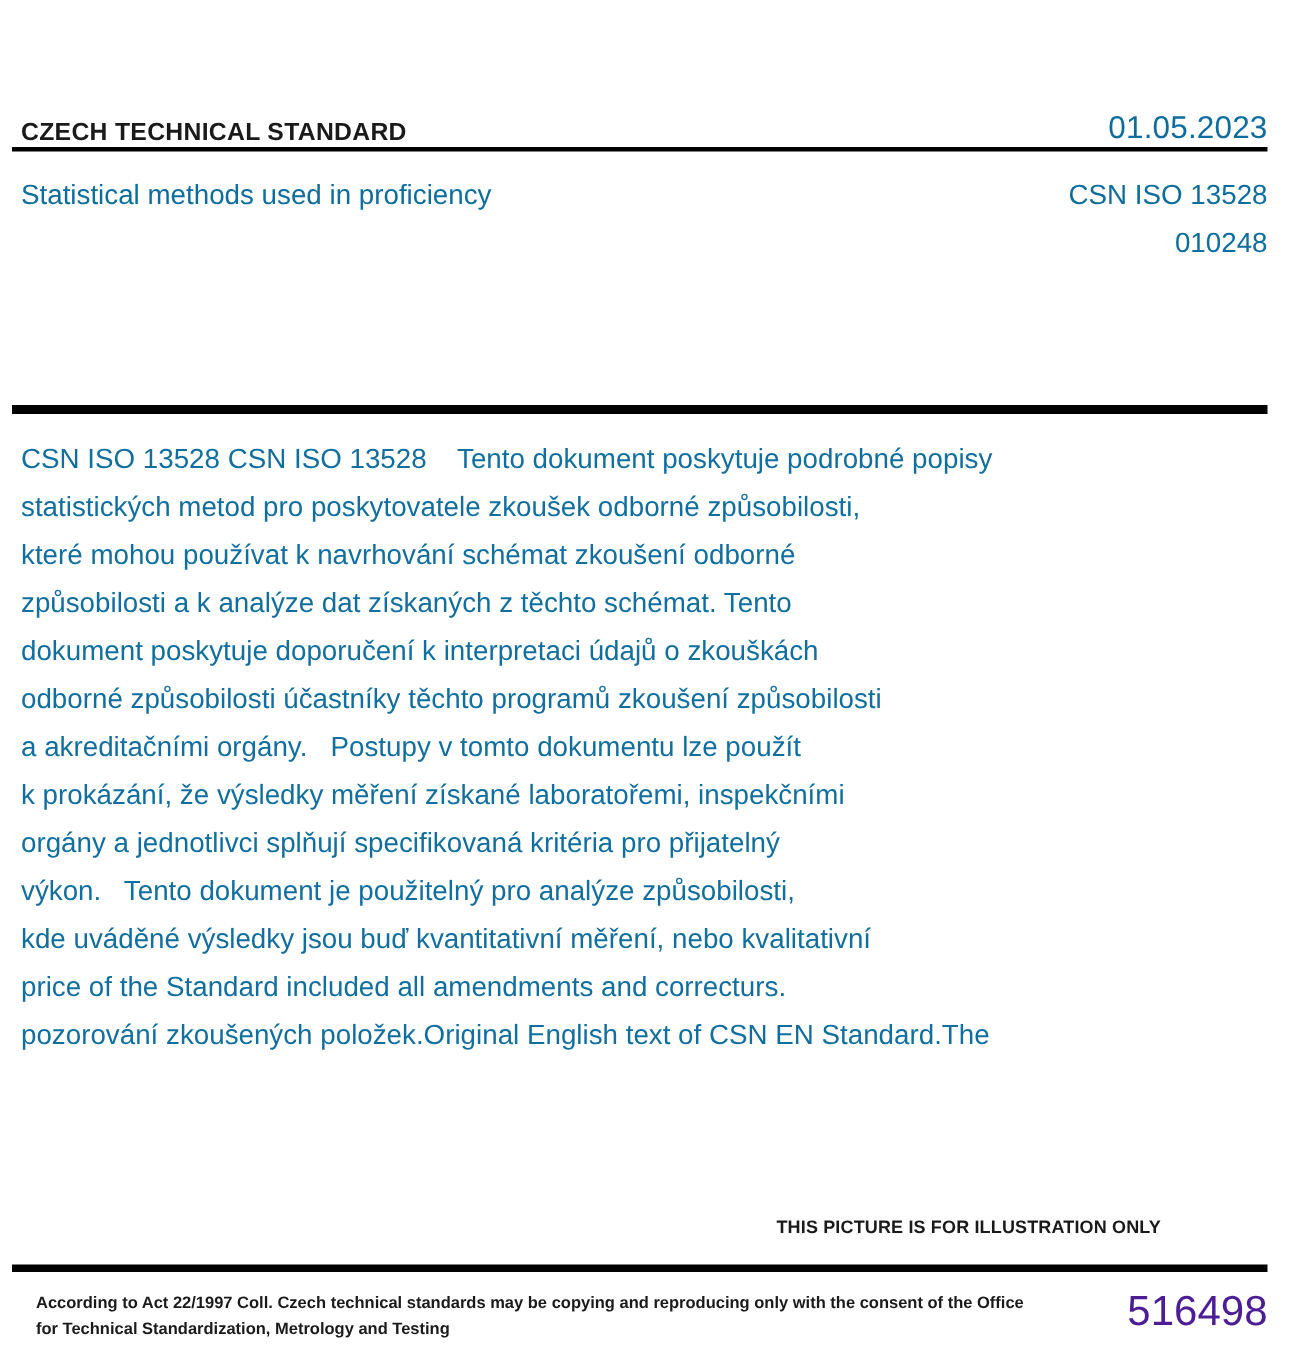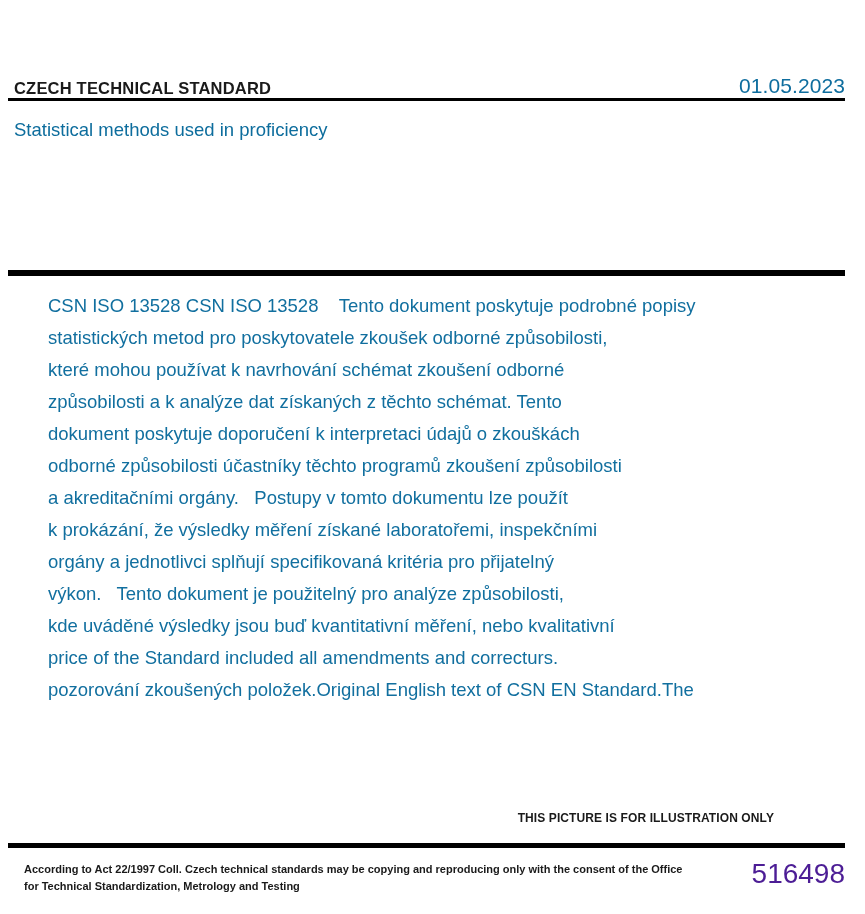--- a/index.html
+++ b/index.html
@@ -81,21 +81,20 @@
     line-height: 32px;
     white-space: nowrap;
   }
 
   
   .body-block {
     position: absolute;
     left: 14px;
     right: 20px;
     top: 290px;
-    margin-left: 34px;
   }
   .body-line {
     font-size: 18.5px;
     color: #116f9f;
     line-height: 32px;
     white-space: pre;
   }
 
   
   .illustration-note {
@@ -147,20 +146,24 @@
     <div class="header-title">CZECH TECHNICAL STANDARD</div>
     <div class="header-date">01.05.2023</div>
   </div>
 
   <div class="rule rule-top"></div>
 
   <div class="title-block">
     <div class="title-left">
       <div class="title-line">Statistical methods used in proficiency</div>
     </div>
+    <div class="title-right">
+      <div class="title-line">CSN ISO 13528</div>
+      <div class="title-line">010248</div>
+    </div>
   </div>
 
   <div class="rule rule-mid"></div>
 
   <div class="body-block">
     <div class="body-line">CSN ISO 13528 CSN ISO 13528    Tento dokument poskytuje podrobné popisy</div>
     <div class="body-line">statistických metod pro poskytovatele zkoušek odborné způsobilosti,</div>
     <div class="body-line">které mohou používat k navrhování schémat zkoušení odborné</div>
     <div class="body-line">způsobilosti a k analýze dat získaných z těchto schémat. Tento</div>
     <div class="body-line">dokument poskytuje doporučení k interpretaci údajů o zkouškách</div>

